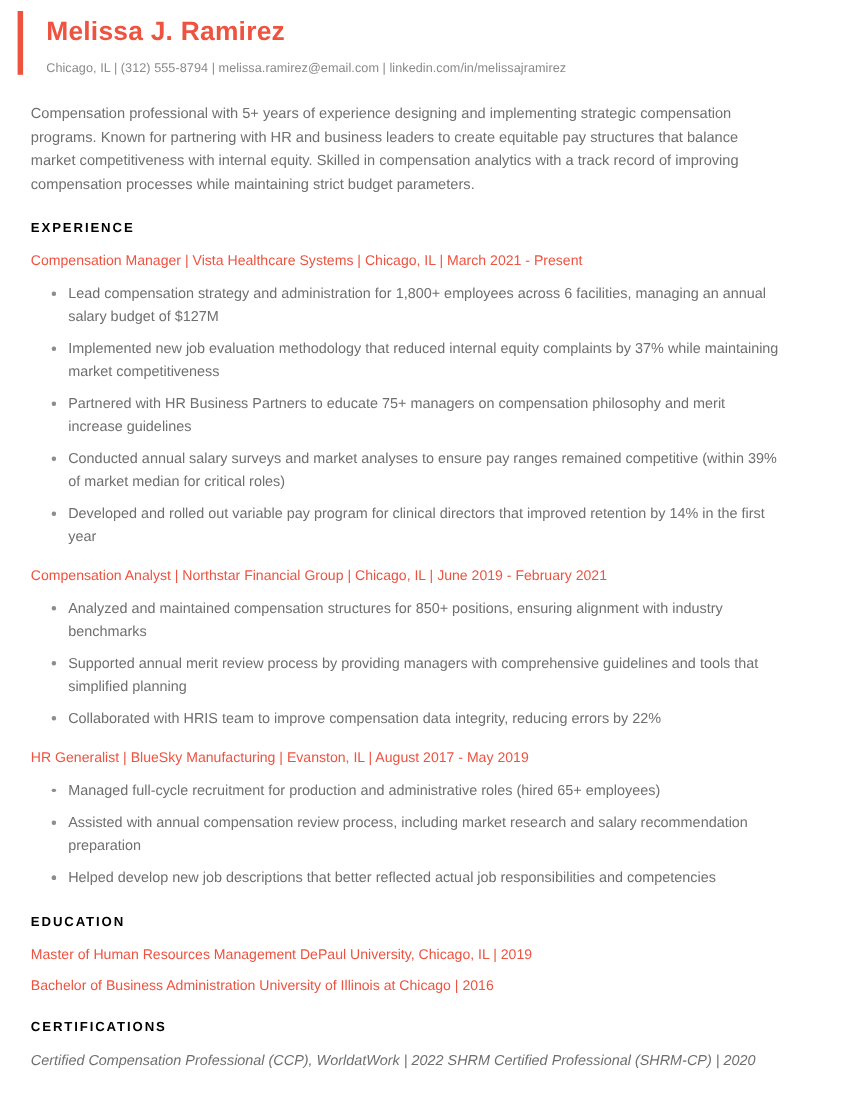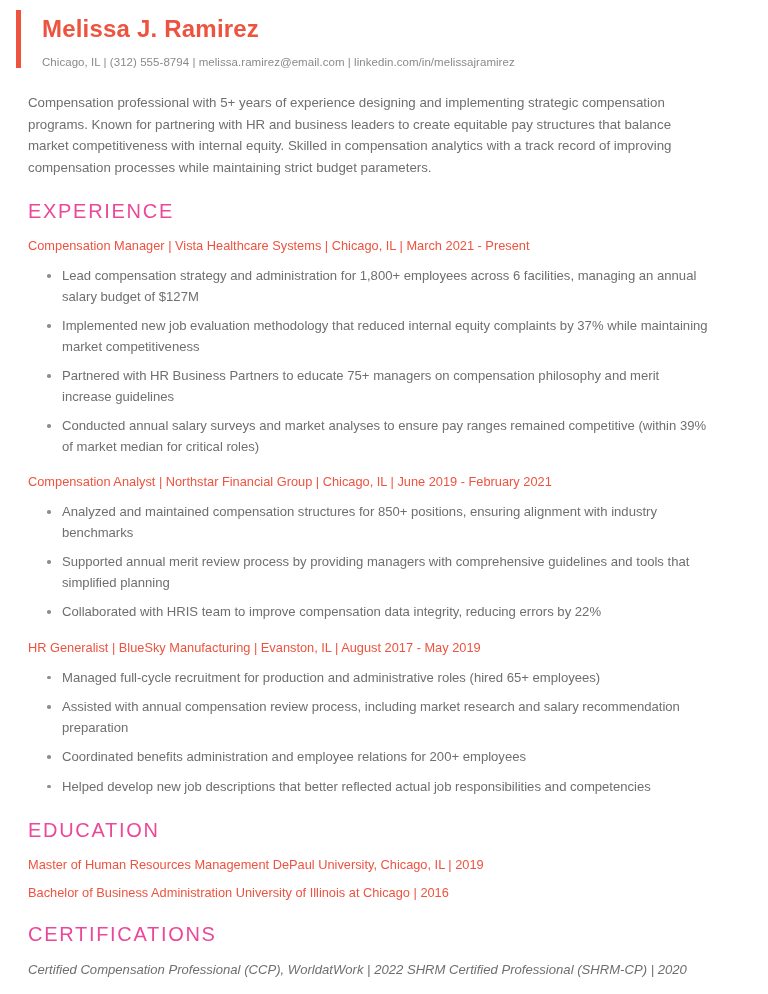--- a/index.html
+++ b/index.html
@@ -63,23 +63,23 @@
     color: #6f6f6f;
     padding-right: 18px;
   }
 
   
   .section {
     margin-top: 22px;
   }
   .section-title {
     margin: 0 0 14px 0;
-    font-size: 20px;
-    font-weight: normal;
-    color: #ec4899;
+    font-size: 12px;
+    font-weight: bold;
+    color: #000000;
     letter-spacing: 1.7px;
   }
 
   .job { margin-bottom: 16px; }
   .job:last-child { margin-bottom: 0; }
 
   .job-heading {
     margin: 0 0 10px 0;
     font-size: 12.8px;
     font-weight: normal;
@@ -147,36 +147,37 @@
   <div class="section">
     <h2 class="section-title">EXPERIENCE</h2>
     <div id="experience-jobs">
         <div class="job">
           <div class="job-heading">Compensation Manager | Vista Healthcare Systems | Chicago, IL | March 2021 - Present</div>
           <ul class="bullets">
             <li><span class="dot"></span><span>Lead compensation strategy and administration for 1,800+ employees across 6 facilities, managing an annual salary budget of $127M</span></li>
             <li><span class="dot"></span><span>Implemented new job evaluation methodology that reduced internal equity complaints by 37% while maintaining market competitiveness</span></li>
             <li><span class="dot"></span><span>Partnered with HR Business Partners to educate 75+ managers on compensation philosophy and merit increase guidelines</span></li>
             <li><span class="dot"></span><span>Conducted annual salary surveys and market analyses to ensure pay ranges remained competitive (within 39% of market median for critical roles)</span></li>
+            <li><span class="dot"></span><span>Developed and rolled out variable pay program for clinical directors that improved retention by 14% in the first year</span></li>
           </ul>
         </div>
         <div class="job">
           <div class="job-heading">Compensation Analyst | Northstar Financial Group | Chicago, IL | June 2019 - February 2021</div>
           <ul class="bullets">
             <li><span class="dot"></span><span>Analyzed and maintained compensation structures for 850+ positions, ensuring alignment with industry benchmarks</span></li>
             <li><span class="dot"></span><span>Supported annual merit review process by providing managers with comprehensive guidelines and tools that simplified planning</span></li>
             <li><span class="dot"></span><span>Collaborated with HRIS team to improve compensation data integrity, reducing errors by 22%</span></li>
           </ul>
         </div>
         <div class="job">
           <div class="job-heading">HR Generalist | BlueSky Manufacturing | Evanston, IL | August 2017 - May 2019</div>
           <ul class="bullets">
             <li><span class="dot"></span><span>Managed full-cycle recruitment for production and administrative roles (hired 65+ employees)</span></li>
             <li><span class="dot"></span><span>Assisted with annual compensation review process, including market research and salary recommendation preparation</span></li>
-            <li><span class="dot"></span><span>Coordinated benefits administration and employee relations for 200+ employees</span></li>
+            <li><span class="dot"></span></li>
             <li><span class="dot"></span><span>Helped develop new job descriptions that better reflected actual job responsibilities and competencies</span></li>
           </ul>
         </div>
       </div>
   </div>
 
   <div class="section">
     <h2 class="section-title">EDUCATION</h2>
     <div id="education-entries">
         <div class="edu-line">Master of Human Resources Management DePaul University, Chicago, IL | 2019</div>

